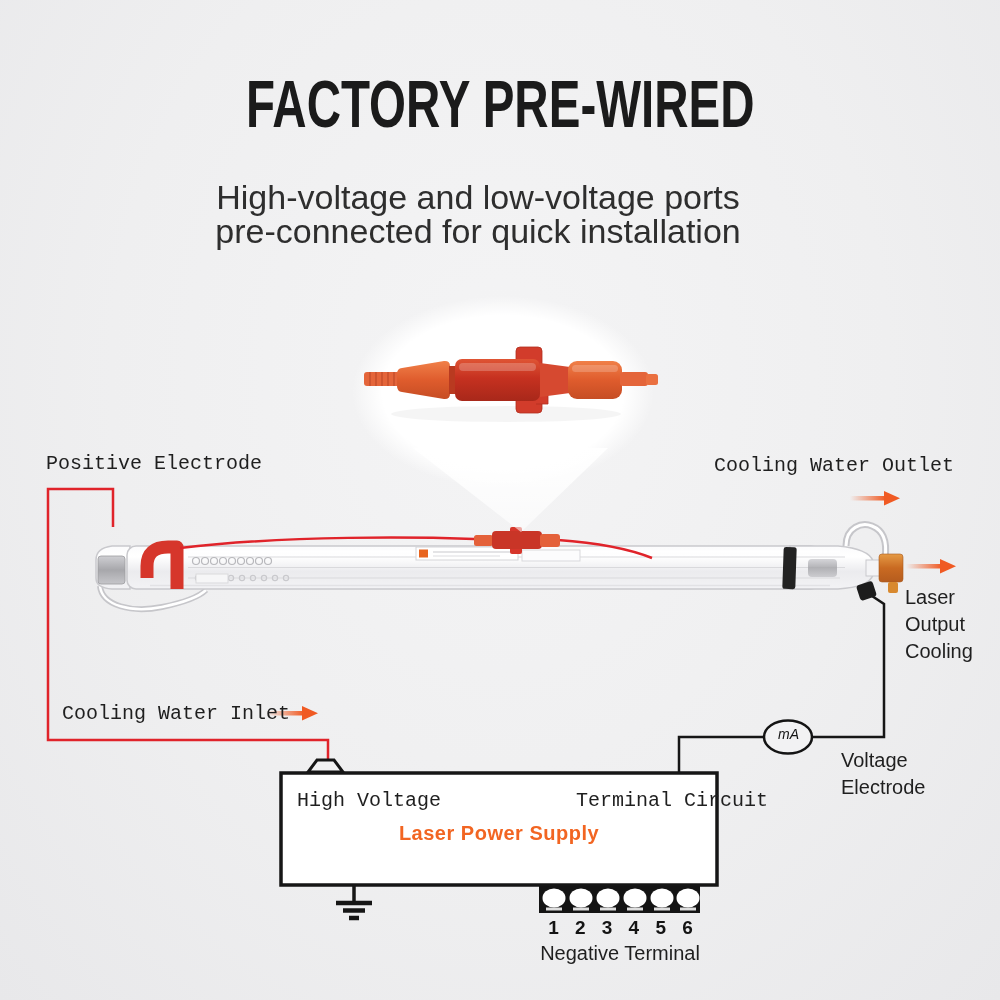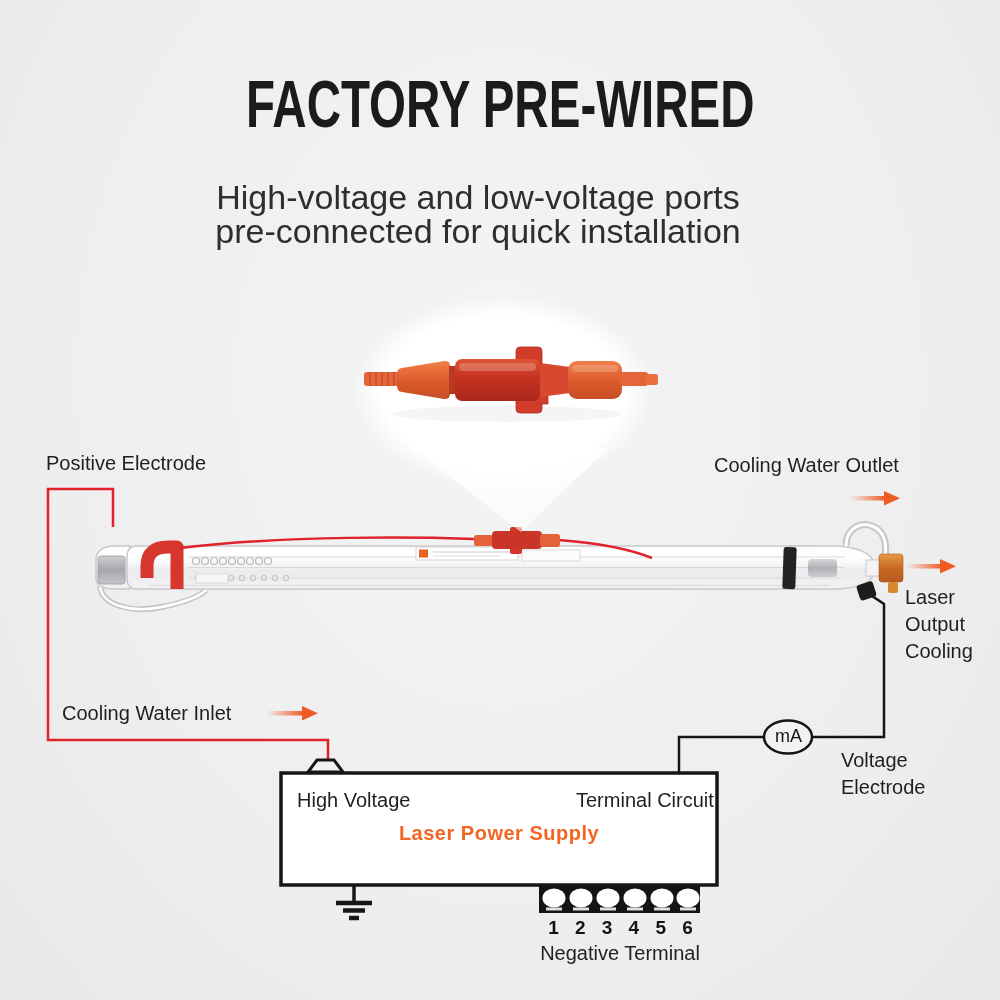--- a/index.html
+++ b/index.html
@@ -11,27 +11,27 @@
   }
   .abs{position:absolute;}
   #title{
     left:0;top:66px;width:1000px;text-align:center;
     font-size:66px;font-weight:bold;color:#1b1b1b;letter-spacing:0px;white-space:nowrap;
   }
   #title .squeeze{display:inline-block;transform:scaleX(0.72);transform-origin:50% 50%;}
   .subtitle{
     left:0;width:956px;text-align:center;font-size:34px;color:#2e2e2e;margin-top:32px;
   }
-  .lbl{font-size:20px;color:#1f1f1f;white-space:nowrap;}
+  .lbl{font-size:20px;color:#1f1f1f;white-space:nowrap;font-family:Liberation Mono, monospace;}
   .lbl-multi{font-size:20px;color:#1f1f1f;line-height:27px;}
   #psu-name{
     left:281px;top:822px;width:436px;text-align:center;
     font-size:20px;font-weight:bold;color:#f26522;letter-spacing:0.5px;
   }
-  #ma-label{left:766px;top:726px;width:45px;text-align:center;font-size:18px;color:#141414;}
+  #ma-label{left:766px;top:726px;width:45px;text-align:center;font-size:14px;color:#141414;font-style:italic;}
   #terminal-numbers{
     left:540px;top:917px;width:161px;display:flex;justify-content:space-around;
     font-size:19px;font-weight:bold;color:#141414;
   }
   #control-terminal{left:535px;top:942px;width:170px;text-align:center;font-size:20px;color:#1f1f1f;}
   svg{position:absolute;left:0;top:0;}
 </style>
 </head>
 <body>
 

